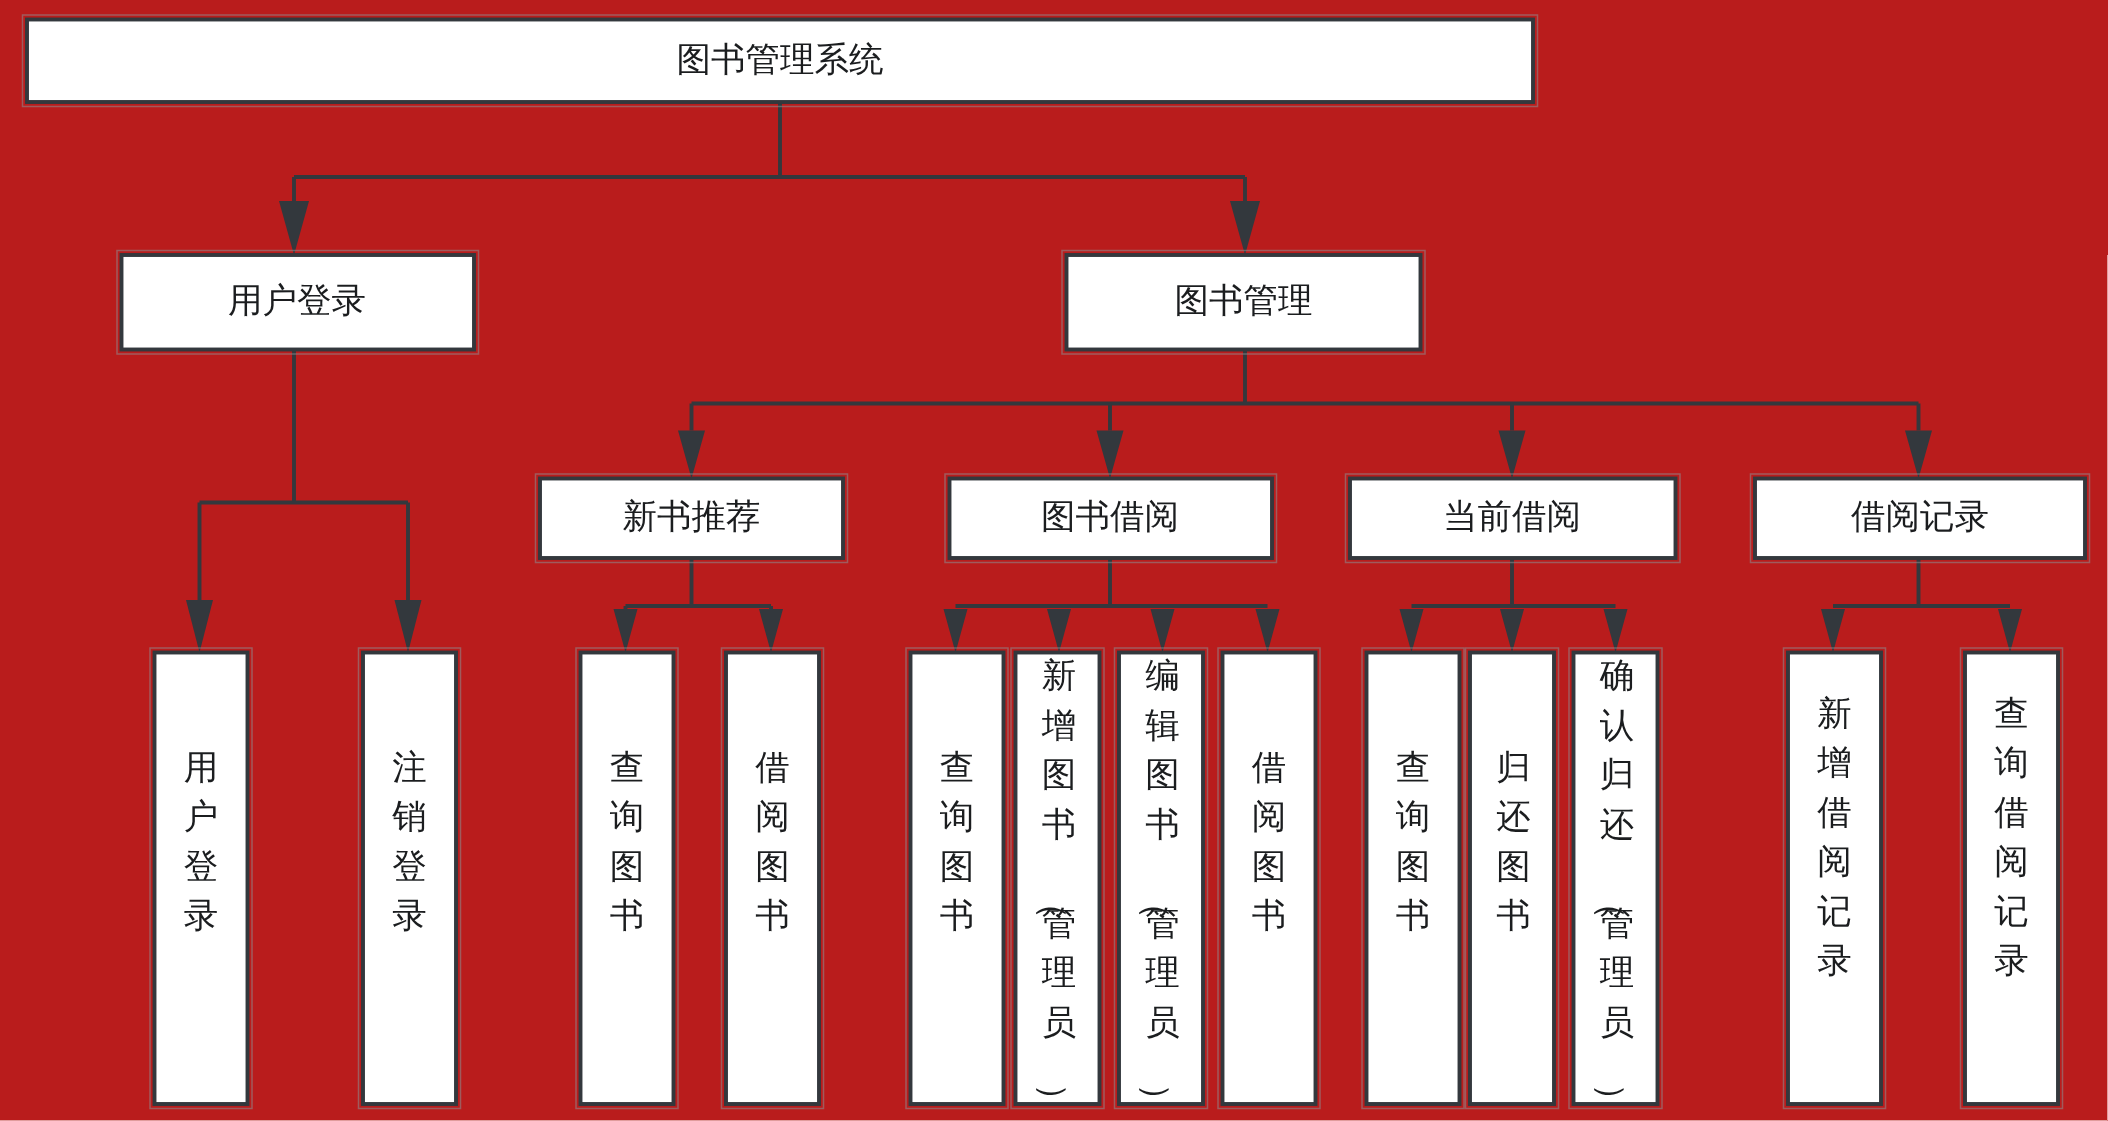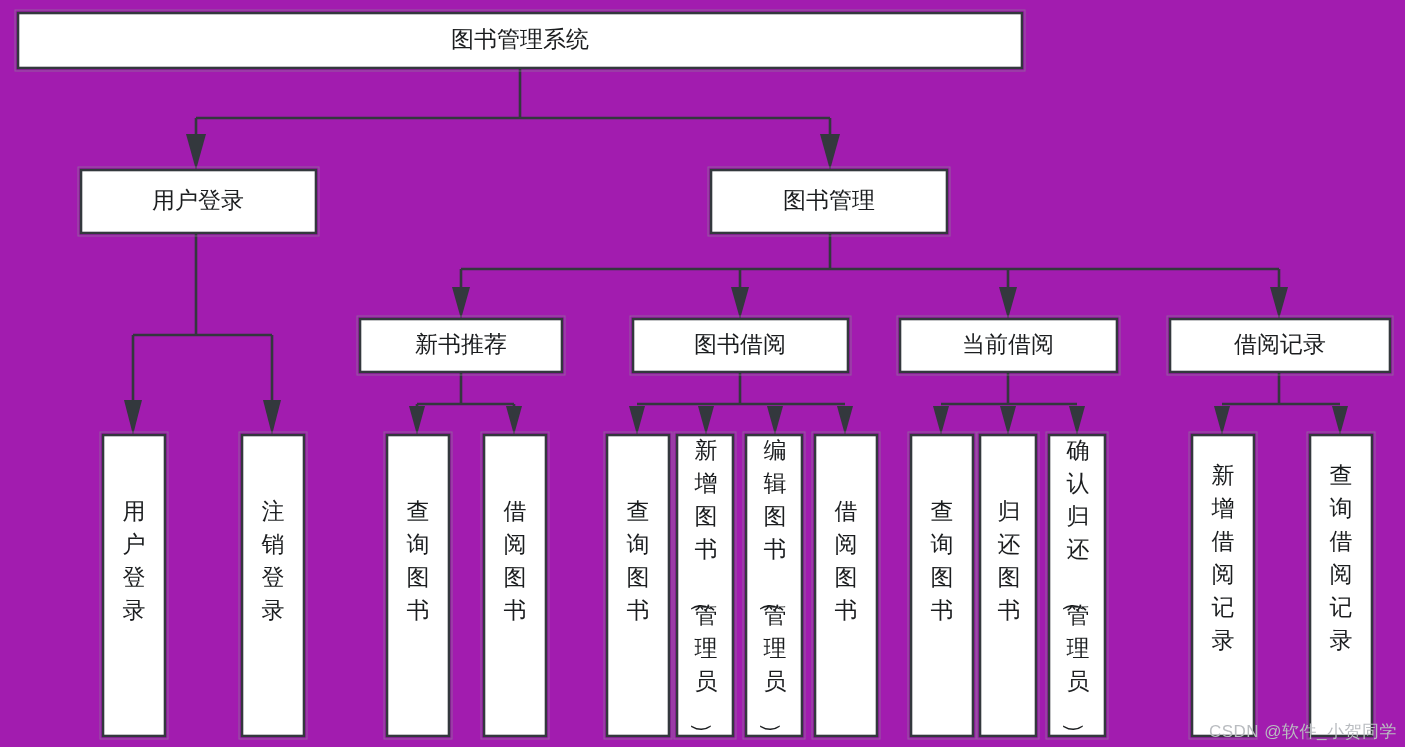--- a/index.html
+++ b/index.html
@@ -10,21 +10,21 @@
   body {
     width: 1405px;
     height: 747px;
     font-family: "Liberation Sans", "DejaVu Sans", sans-serif;
     overflow: hidden;
   }
   #diagram-root {
     position: relative;
     width: 1405px;
     height: 747px;
-    background: #a21caf;
+    background: #b91c1c;
   }
   svg#flow-svg {
     position: absolute;
     left: 0;
     top: 0;
     width: 1405px;
     height: 747px;
   }
   .node-box {
     fill: #ffffff;
@@ -251,14 +251,13 @@
       </g>
 
       <g>
         <rect class="node-box-outer" x="1307" y="432" width="68" height="307"></rect>
         <rect class="node-box" x="1310" y="435" width="62" height="301"></rect>
         <text class="node-label-vert" x="1341" y="483"><tspan x="1341" y="483">查</tspan><tspan x="1341" y="516">询</tspan><tspan x="1341" y="549">借</tspan><tspan x="1341" y="582">阅</tspan><tspan x="1341" y="615">记</tspan><tspan x="1341" y="648">录</tspan></text>
       </g>
     </g>
   </svg>
 
-  <div class="watermark">CSDN @软件_小贺同学</div>
 </div>
 
 </body></html>

